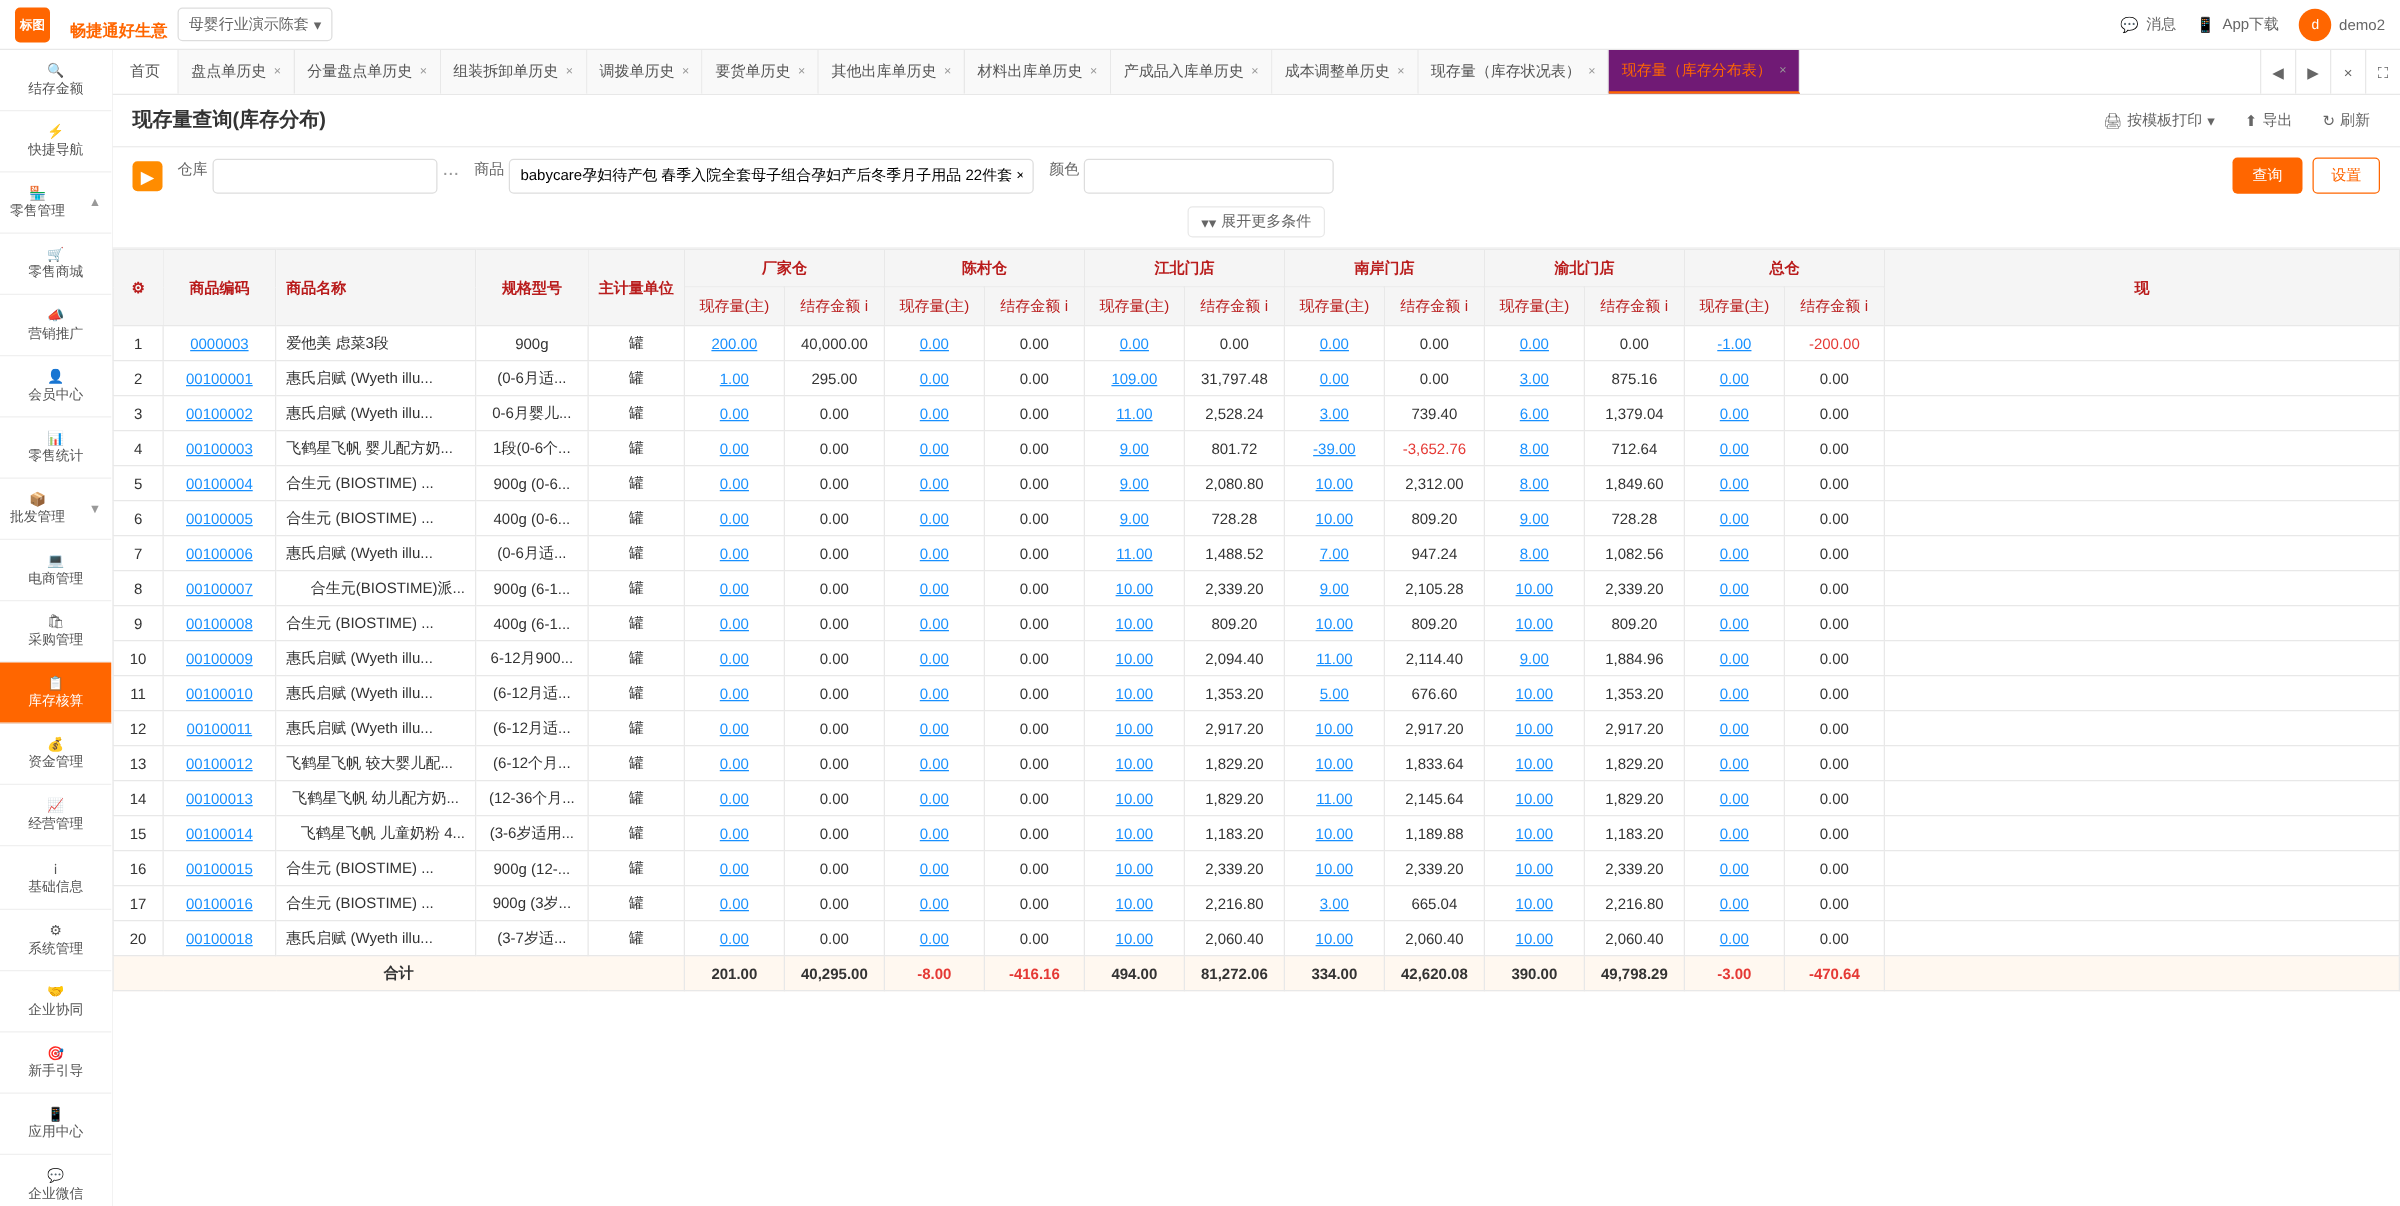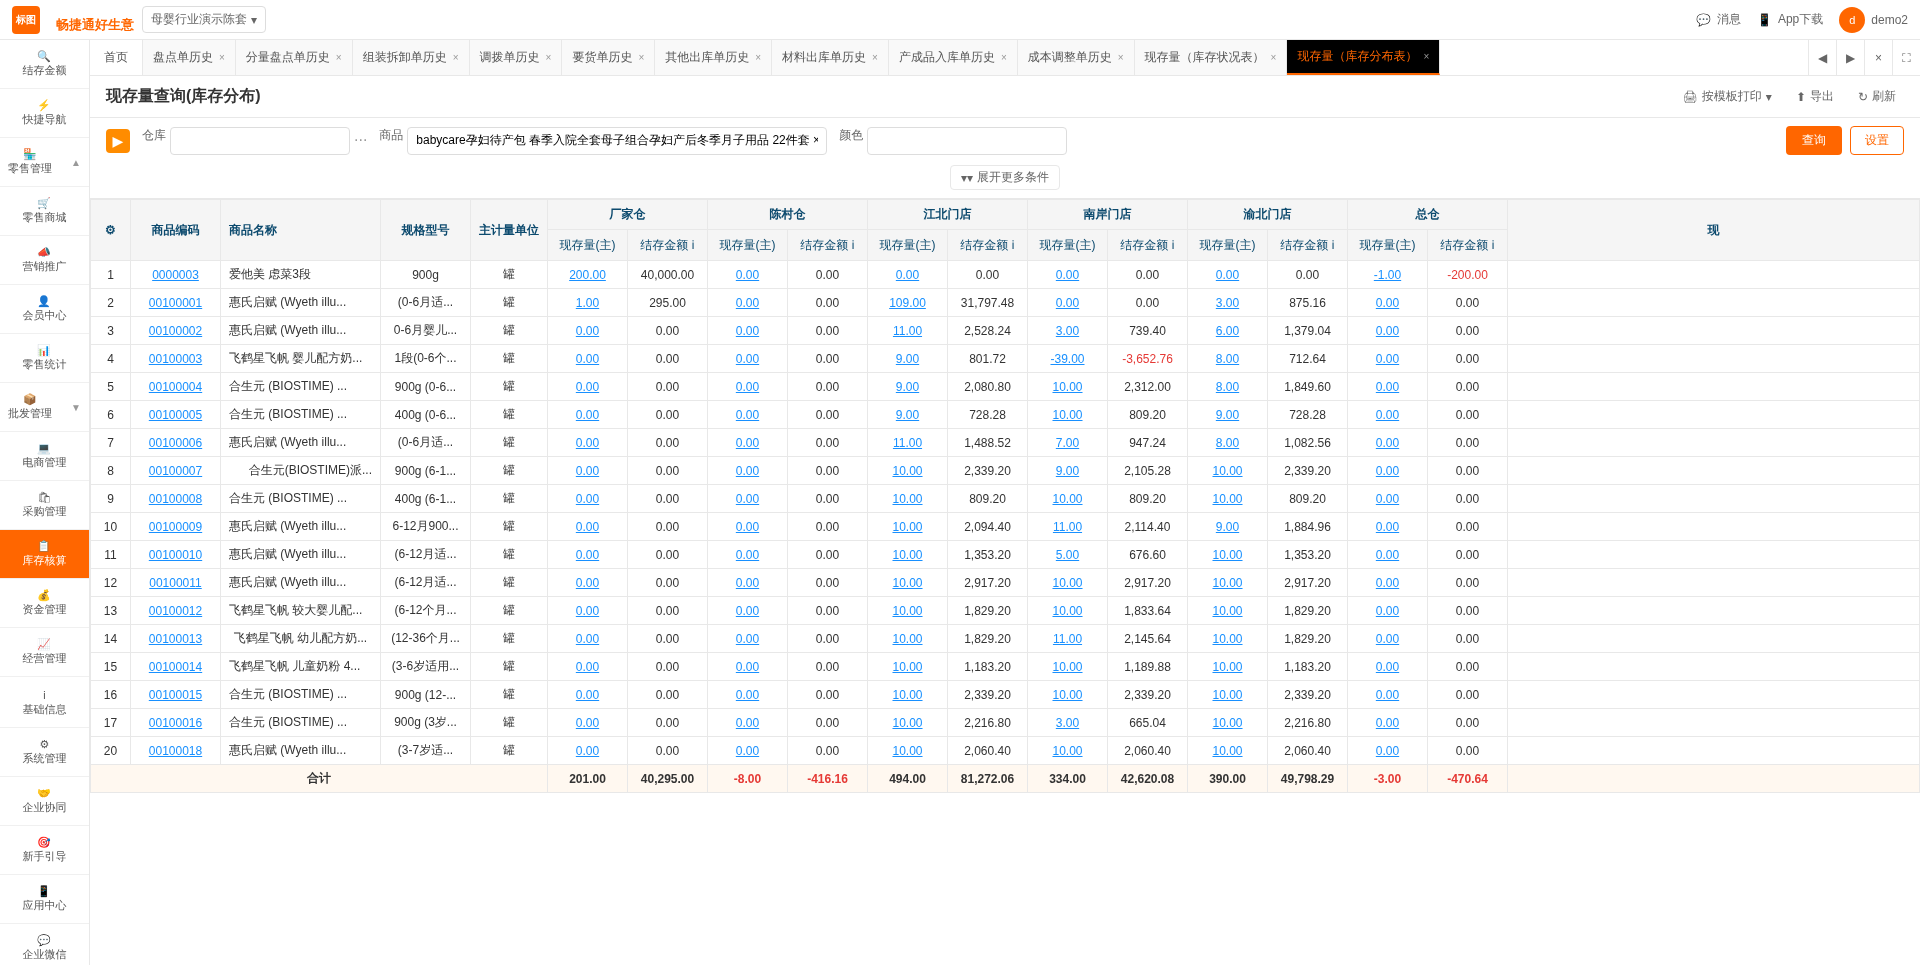--- a/index.html
+++ b/index.html
@@ -39,21 +39,21 @@
     .tab-bar {
       height: 36px;
       background: #fff;
       border-bottom: 1px solid #e8e8e8;
       display: flex;
       align-items: center;
       overflow: hidden;
     }
     .tab-home { padding: 0 14px; height: 100%; display: flex; align-items: center; font-size: 12px; color: #555; border-right: 1px solid #e8e8e8; cursor: pointer; white-space: nowrap; }
     .tab-item { padding: 0 10px; height: 100%; display: flex; align-items: center; gap: 4px; font-size: 12px; color: #555; border-right: 1px solid #e8e8e8; cursor: pointer; white-space: nowrap; background: #f9f9f9; }
-    .tab-item.active { background: #000000; color: #ff6600; border-bottom: 2px solid #ff6600; }
+    .tab-item.active { background: #701a75; color: #ff6600; border-bottom: 2px solid #ff6600; }
     .tab-item .close-icon { color: #999; font-size: 10px; margin-left: 2px; }
     .tab-nav-btns { display: flex; align-items: center; margin-left: auto; }
     .tab-nav-btn { width: 28px; height: 36px; display: flex; align-items: center; justify-content: center; border-left: 1px solid #e8e8e8; cursor: pointer; color: #666; font-size: 12px; }
 
     
     .page-header {
       padding: 8px 16px;
       background: #fff;
       border-bottom: 1px solid #e8e8e8;
       display: flex;
@@ -81,21 +81,21 @@
     .filter-input-medium { width: 180px; }
     .filter-input-color { width: 200px; }
     .filter-dots { color: #999; font-size: 16px; }
     .btn-query { background: #ff6600; color: white; border: none; padding: 6px 16px; border-radius: 4px; cursor: pointer; font-size: 12px; }
     .btn-settings { background: white; color: #ff6600; border: 1px solid #ff6600; padding: 5px 14px; border-radius: 4px; cursor: pointer; font-size: 12px; }
     .expand-more { display: flex; align-items: center; gap: 4px; font-size: 12px; color: #666; cursor: pointer; border: 1px solid #e8e8e8; padding: 3px 10px; border-radius: 4px; }
 
     
     .table-container { flex: 1; overflow: auto; background: #fff; }
     table { width: 100%; border-collapse: collapse; font-size: 12px; }
-    thead tr th { background: #f5f5f5; border: 1px solid #e8e8e8; padding: 6px 8px; text-align: center; font-weight: 500; color: #0c4a6e; white-space: nowrap; position: sticky; top: 0; z-index: 2; }
+    thead tr th { background: #f5f5f5; border: 1px solid #e8e8e8; padding: 6px 8px; text-align: center; font-weight: 500; color: #b91c1c; white-space: nowrap; position: sticky; top: 0; z-index: 2; }
     thead tr:first-child th { font-weight: bold; }
     tbody tr td { border: 1px solid #e8e8e8; padding: 5px 8px; text-align: center; white-space: nowrap; }
     tbody tr.summary-row td { background: #fff8f0; font-weight: bold; }
     .text-red { color: #e53935; }
     .text-link { color: #1890ff; text-decoration: underline; cursor: pointer; }
     .col-no { width: 40px; }
     .col-code { width: 90px; }
     .col-name { width: 160px; text-align: left; }
     .col-spec { width: 90px; }
     .col-unit { width: 60px; }
@@ -638,21 +638,21 @@
     <td class="">2,145.64</td>
     <td class="text-link">10.00</td>
     <td>1,829.20</td>
     <td class="text-link ">0.00</td>
     <td class="">0.00</td>
     <td></td>
   </tr>
             <tr>
     <td>15</td>
     <td class="text-link">00100014</td>
-    <td style="text-align:left">飞鹤星飞帆 儿童奶粉 4...</td>
+    <td style="text-align:right">飞鹤星飞帆 儿童奶粉 4...</td>
     <td>(3-6岁适用...</td>
     <td>罐</td>
     <td class="text-link">0.00</td>
     <td>0.00</td>
     <td class="text-link">0.00</td>
     <td>0.00</td>
     <td class="text-link">10.00</td>
     <td>1,183.20</td>
     <td class="text-link ">10.00</td>
     <td class="">1,189.88</td>

